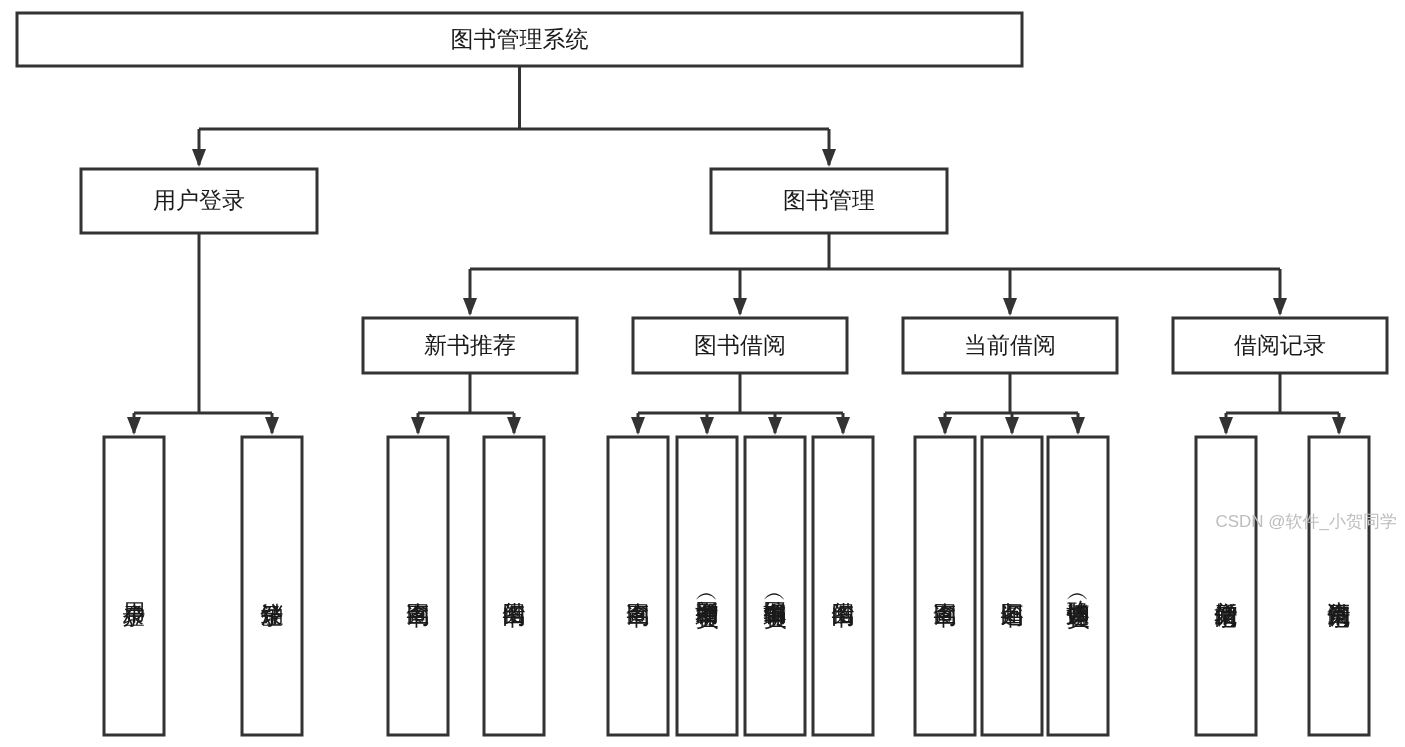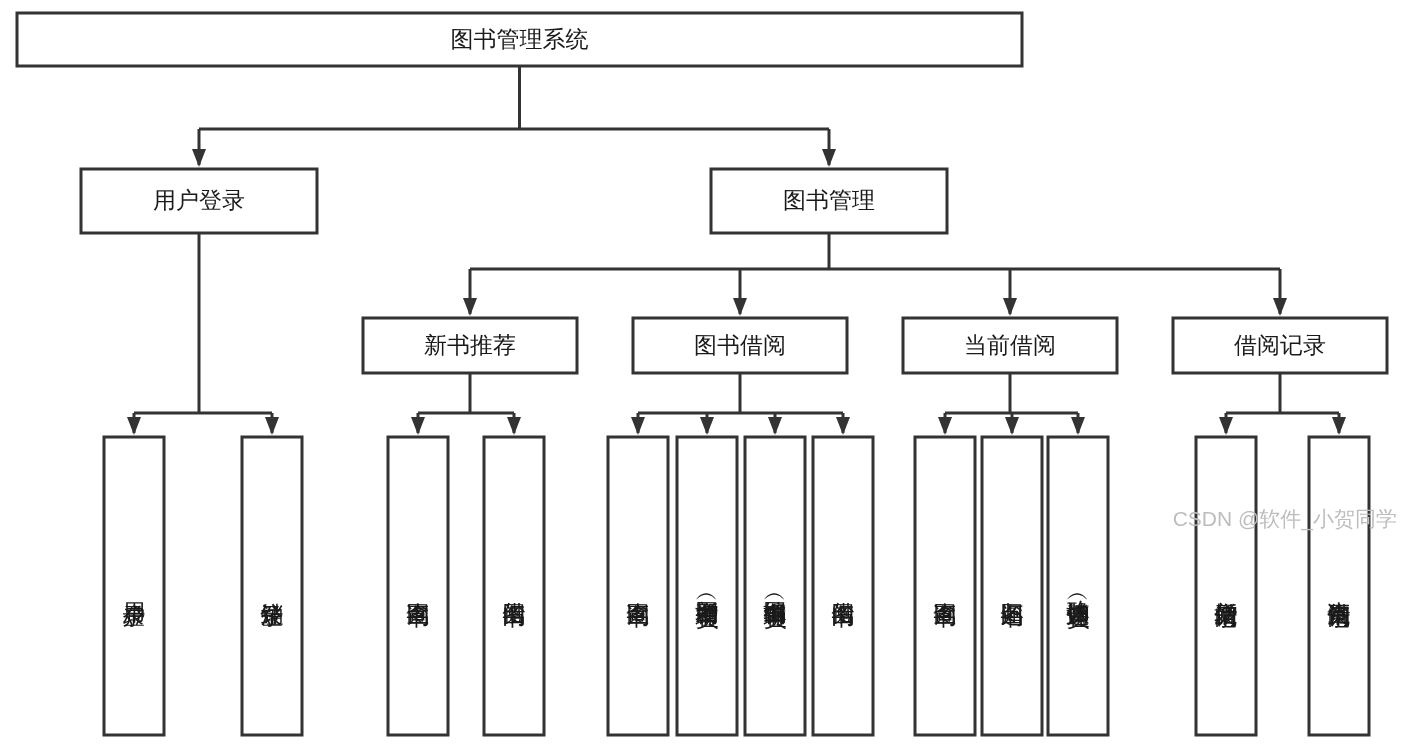--- a/index.html
+++ b/index.html
@@ -23,21 +23,21 @@
     text-orientation:upright;
     font-family:"Liberation Sans","DejaVu Sans",sans-serif;
     font-size:23px;line-height:1.08;color:#1a1a1a;
     letter-spacing:1px;
     white-space:nowrap;
     pointer-events:none;
   }
   #watermark{
     position:absolute;right:8px;bottom:4px;
     font-family:"Liberation Sans","DejaVu Sans",sans-serif;
-    font-size:21px;color:#bdbdbd;white-space:nowrap;
+    font-size:17px;color:#bdbdbd;white-space:nowrap;
   }
 </style>
 </head>
 <body>
 
 <div id="stage">
 
   <svg id="diagram" viewBox="0 0 1405 747">
     <defs></defs>
     <g id="links-layer">

